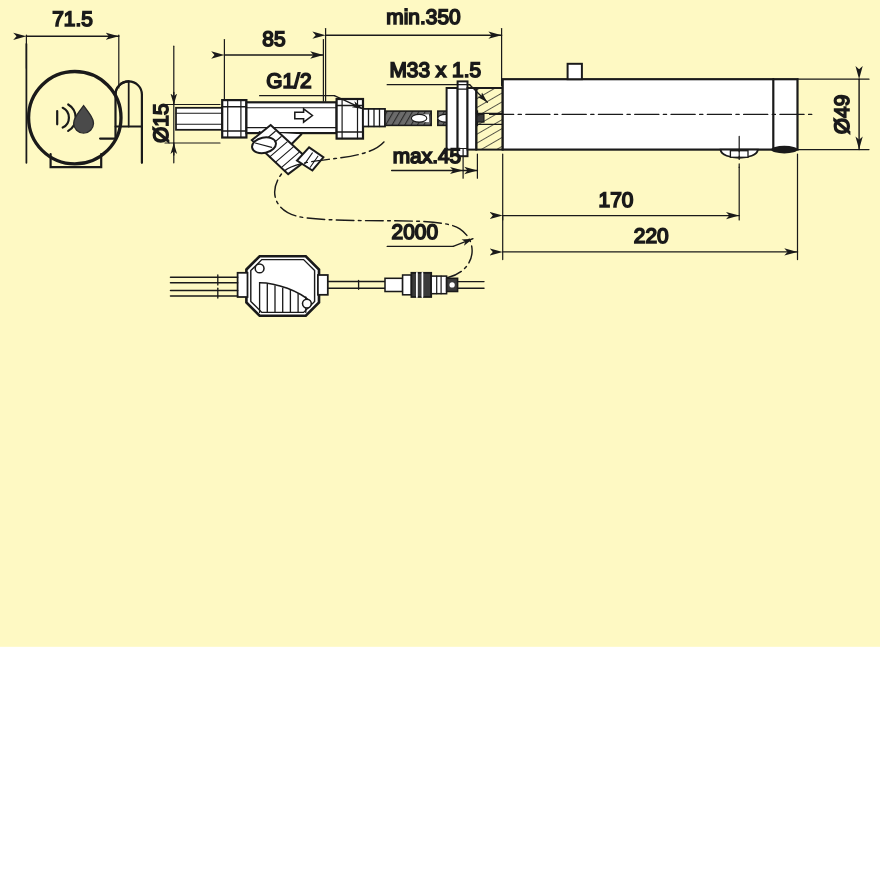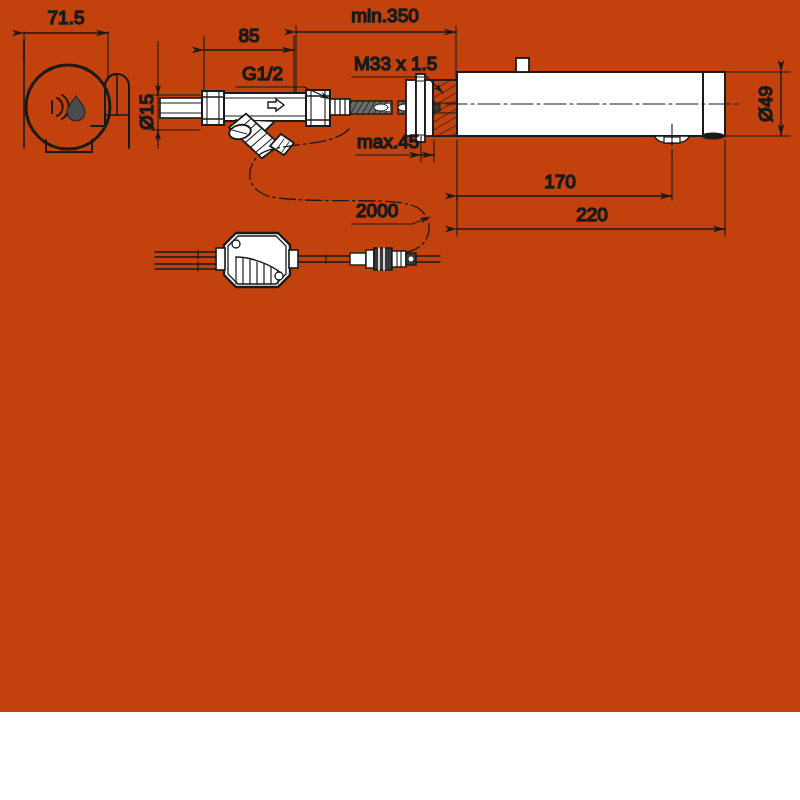--- a/index.html
+++ b/index.html
@@ -1,18 +1,18 @@
 <!DOCTYPE html>
 <html><head>
 <meta charset="utf-8">
 <style>
   html,body{margin:0;padding:0;background:#ffffff;}
   body{width:800px;height:800px;overflow:hidden;
        font-family:"Liberation Sans","DejaVu Sans",sans-serif;}
-  #sheet{position:relative;width:800px;height:712px;background:#c2410c;}
+  #sheet{position:relative;width:800px;height:588px;background:#fef9c3;}
   svg{display:block;}
   .dimtext{font-family:"Liberation Sans","DejaVu Sans",sans-serif;
            font-size:19px;fill:#1a1a1a;}
 </style>
 </head>
 <body>
 
 <div id="sheet">
 <svg width="800" height="800" viewBox="0 0 800 800">
 

